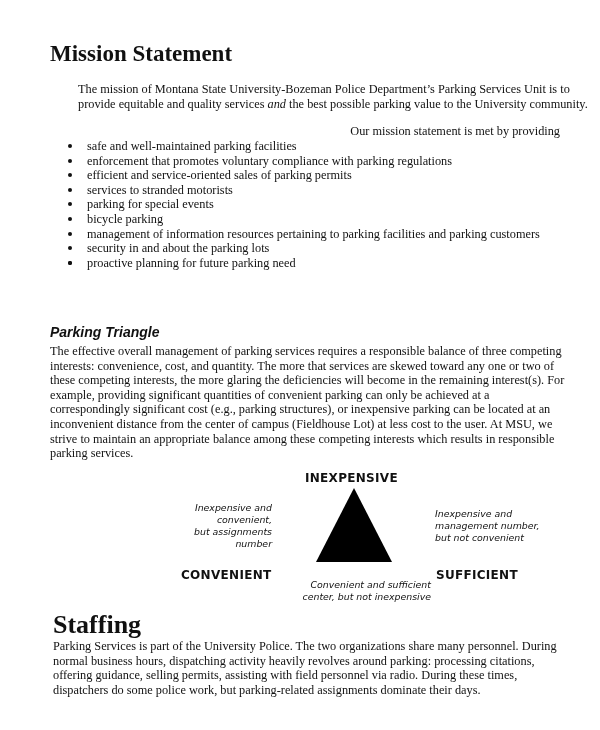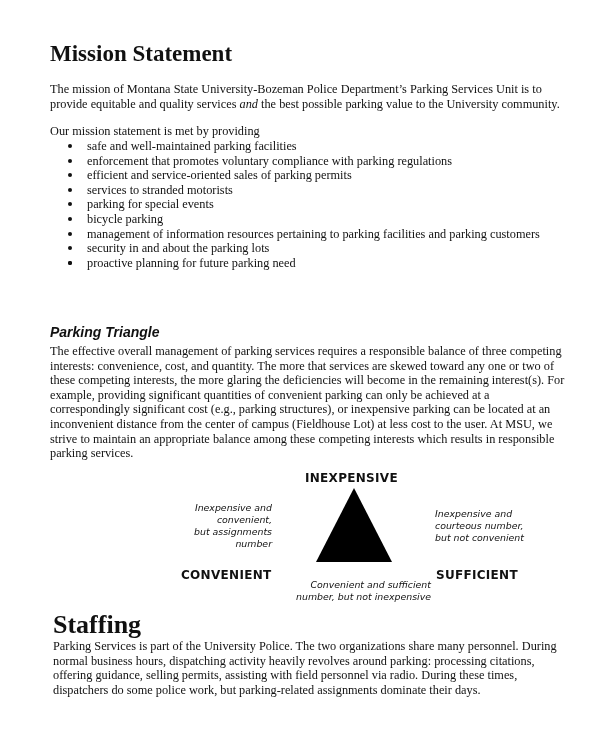--- a/index.html
+++ b/index.html
@@ -31,22 +31,22 @@
       margin: 0;
     }
     .para {
       position: absolute;
       left: 50px;
       width: 510px;
       font-size: 12.3px;
       line-height: 14.6px;
       margin: 0;
     }
-    .p-mission { top: 77px; }
-    .p-intro { top: 119px; }
+    .p-mission { top: 77px; margin-left: 28px; }
+    .p-intro { top: 119px; text-align: right; }
     .bullets {
       position: absolute;
       left: 66px;
       top: 134px;
       margin: 0;
       padding: 0;
       list-style: none;
       font-size: 12.3px;
       line-height: 14.6px;
     }
@@ -147,28 +147,28 @@
     <div class="diag-label lbl-top">INEXPENSIVE</div>
     <div class="triangle"></div>
     <div class="diag-note note-left">
       <div>Inexpensive and</div>
       <div>convenient,</div>
       <div>but assignments</div>
       <div>number</div>
     </div>
     <div class="diag-note note-right">
       <div>Inexpensive and</div>
-      <div>courteous number,</div>
+      <div>management number,</div>
       <div>but not convenient</div>
     </div>
     <div class="diag-label lbl-left">CONVENIENT</div>
     <div class="diag-label lbl-right">SUFFICIENT</div>
     <div class="diag-note note-bottom">
       <div>Convenient and sufficient</div>
-      <div>number, but not inexpensive</div>
+      <div>center, but not inexpensive</div>
     </div>
   </div>
 
   <h1 class="h1 h1-staffing">Staffing</h1>
 
   <p class="para p-staffing">Parking Services is part of the University Police. The two organizations share many personnel. During normal business hours, dispatching activity heavily revolves around parking: processing citations, offering guidance, selling permits, assisting with field personnel via radio. During these times, dispatchers do some police work, but parking-related assignments dominate their days.</p>
 
 </div>
 
 </body></html>

